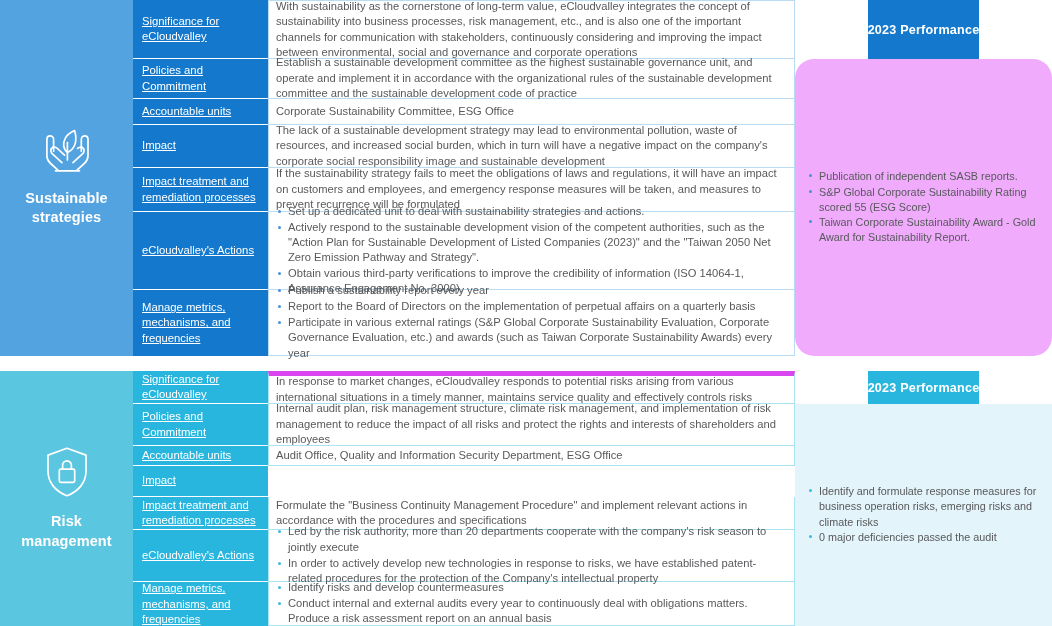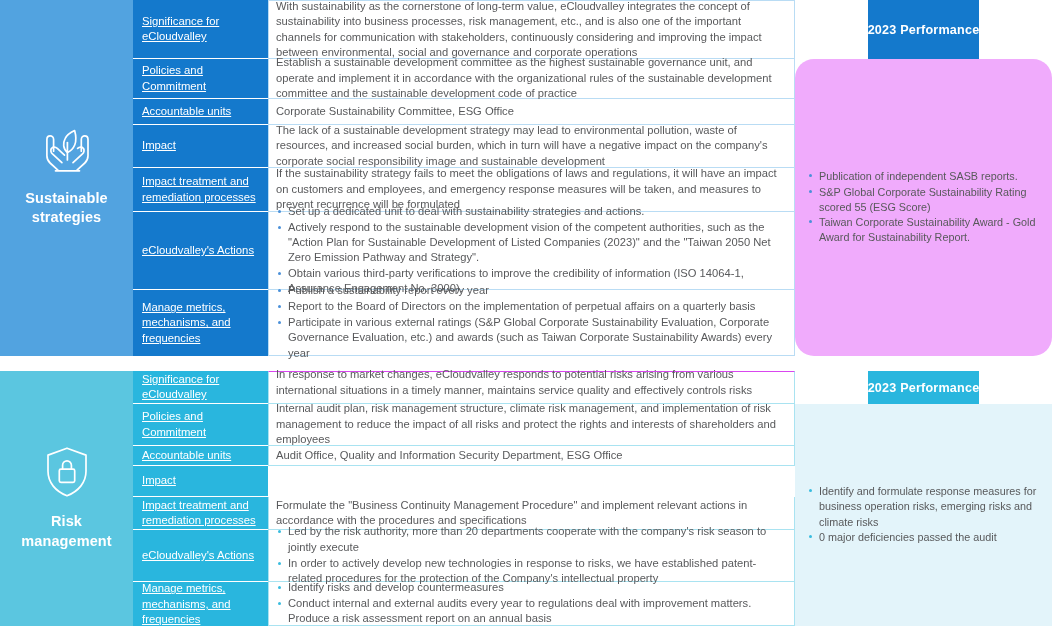--- a/index.html
+++ b/index.html
@@ -116,21 +116,21 @@
   #block-sustainable .rows .row:first-child .content-cell { border-top: 1px solid #b9dcf4; }
   #block-sustainable .perf-header { background: #1479cc; }
   #block-sustainable .perf-body { background: #f0abfc; border-radius: 19px; }
   #block-sustainable ul.bullets li::before { background: #4a90d9; }
 
   
   #block-risk .topic-panel { background: #5bc6e0; }
   #block-risk .label-cell { background: #29b6de; border-bottom: 1px solid #ffffff; }
   #block-risk .rows .row:last-child .label-cell { border-bottom: none; }
   #block-risk .content-cell { border-bottom: 1px solid #a9e3f1; border-left: 1px solid #a9e3f1; border-right: 1px solid #a9e3f1; }
-  #block-risk .rows .row:first-child .content-cell { border-top: 1px solid #d946ef; justify-content: flex-end; }
+  #block-risk .rows .row:first-child .content-cell { border-top: 5px solid #d946ef; }
   #block-risk .perf-header { background: #29b6de; }
   #block-risk .perf-body { background: #e3f4fa; }
   #block-risk ul.bullets li::before { background: #39bcdf; }
 
   
   #block-sustainable .row:nth-child(1) { height: 59px; }
   #block-sustainable .row:nth-child(2) { height: 40px; }
   #block-sustainable .row:nth-child(3) { height: 26px; }
   #block-sustainable .row:nth-child(4) { height: 43px; }
   #block-sustainable .row:nth-child(5) { height: 44px; }
@@ -299,21 +299,21 @@
             <li>In order to actively develop new technologies in response to risks, we have established patent-related procedures for the protection of the Company's intellectual property</li>
           </ul>
         </div>
       </div>
 
       <div class="row">
         <div class="label-cell">Manage metrics, mechanisms, and frequencies</div>
         <div class="content-cell">
           <ul class="bullets">
             <li>Identify risks and develop countermeasures</li>
-            <li>Conduct internal and external audits every year to regulations deal with improvement matters. Produce a risk assessment report on an annual basis</li>
+            <li>Conduct internal and external audits every year to continuously deal with obligations matters. Produce a risk assessment report on an annual basis</li>
           </ul>
         </div>
       </div>
 
     </div>
 
     <div class="perf-panel">
       <div class="perf-header">2023 Performance</div>
       <div class="perf-body">
         <ul class="bullets">

